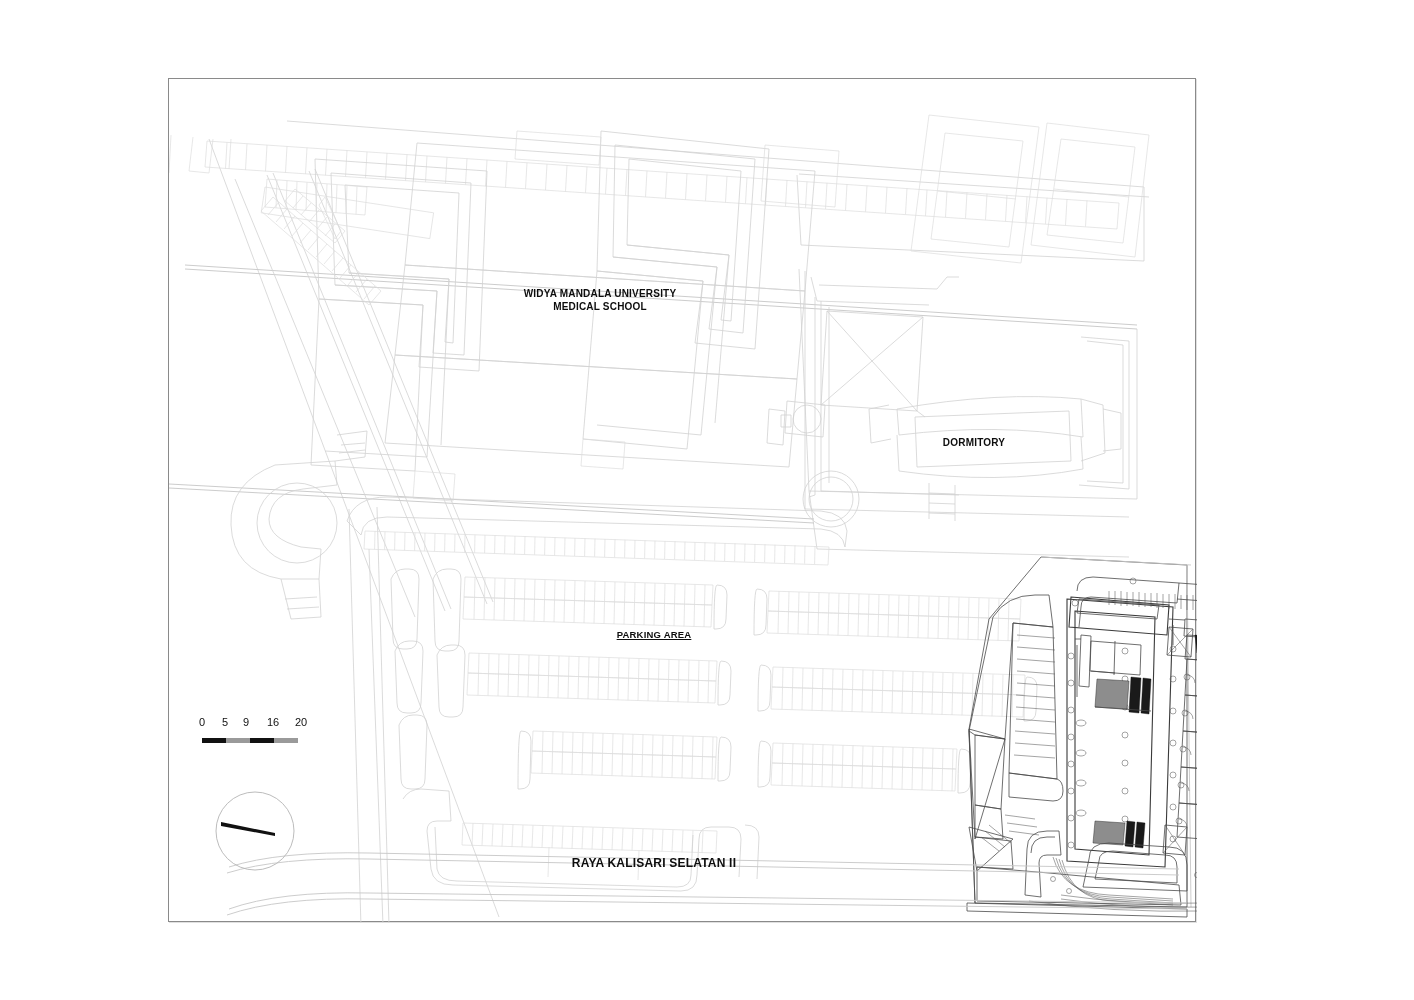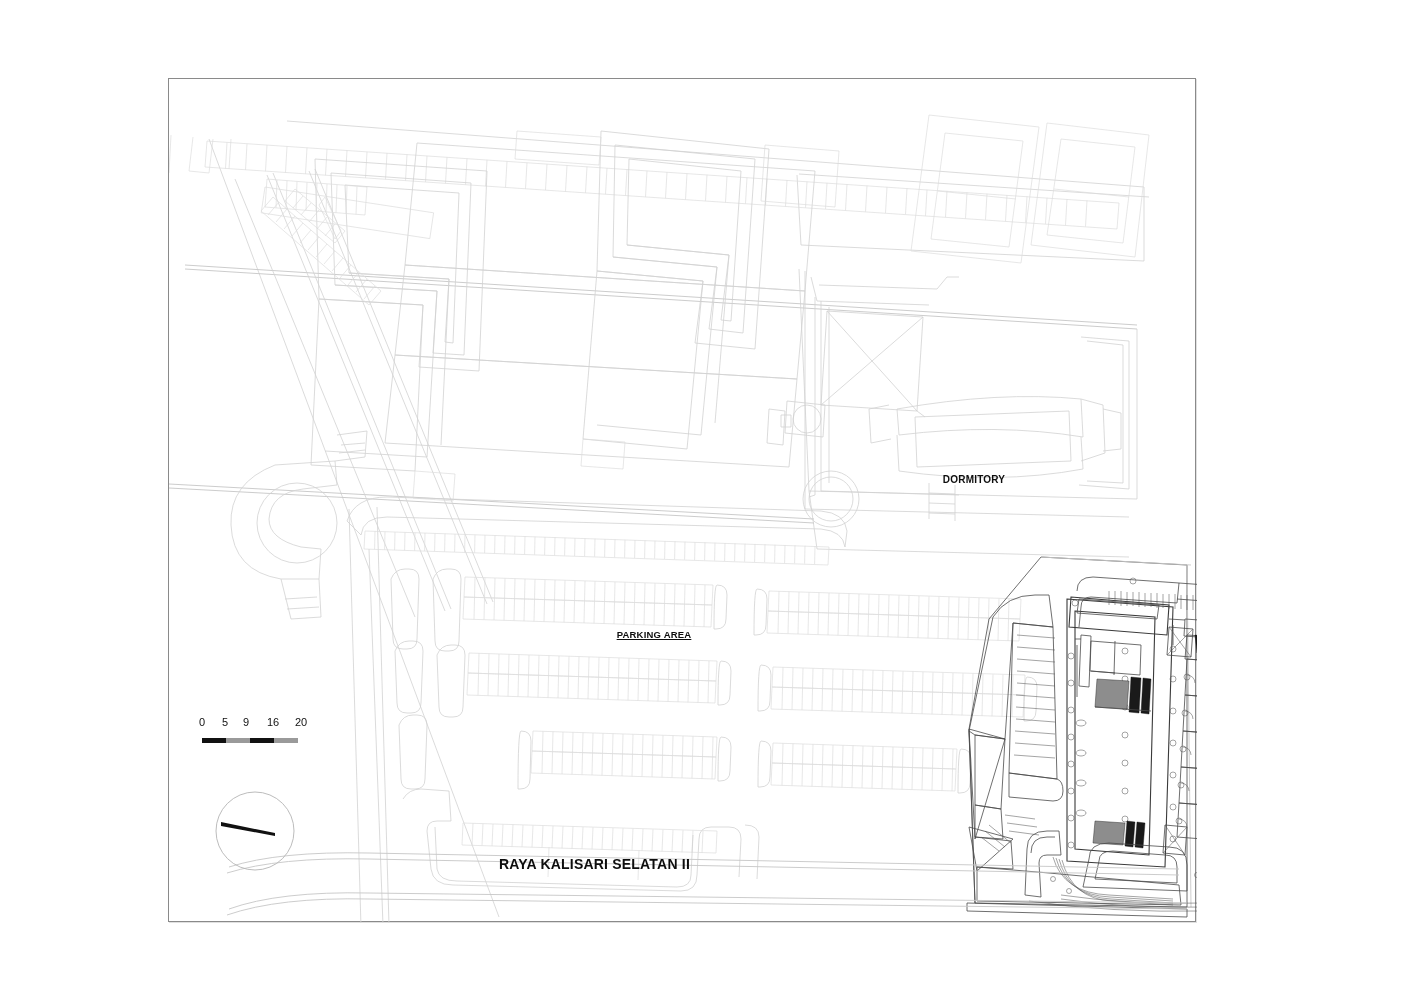--- a/index.html
+++ b/index.html
@@ -5,23 +5,23 @@
   html,body{margin:0;padding:0;background:#ffffff;}
   body{width:1414px;height:1000px;overflow:hidden;font-family:"Liberation Sans",sans-serif;}
   #sheet{position:absolute;left:0;top:0;width:1414px;height:1000px;background:#ffffff;}
   #frame{position:absolute;left:168px;top:78px;width:1028px;height:844px;
          border:1px solid #8a8a8a;background:#ffffff;box-sizing:border-box;
          box-shadow:1px 1px 0 rgba(0,0,0,0.12);}
   #plan{position:absolute;left:0;top:0;width:1028px;height:844px;}
   .lbl{position:absolute;font-family:"Liberation Sans",sans-serif;font-weight:bold;
        color:#0d0d0d;letter-spacing:.2px;white-space:nowrap;}
   #lbl-school{left:286px;top:208px;width:290px;text-align:center;font-size:10px;line-height:13px;}
-  #lbl-dorm{left:740px;top:358px;width:130px;text-align:center;font-size:10px;margin-top:37px;}
+  #lbl-dorm{left:740px;top:358px;width:130px;text-align:center;font-size:10px;}
   #lbl-parking{left:340px;top:550px;width:290px;text-align:center;font-size:9.5px;text-decoration:underline;}
-  #lbl-road{left:330px;top:777px;width:310px;text-align:left;font-size:14px;}
+  #lbl-road{left:330px;top:777px;width:310px;text-align:center;font-size:12px;}
   #scalebar{position:absolute;left:30px;top:637px;width:120px;height:36px;}
   .sb-num{position:absolute;top:0;font-size:11px;color:#111;font-family:"Liberation Sans",sans-serif;}
   .sb-seg{position:absolute;top:22px;height:5px;}
   #compass{position:absolute;left:44px;top:710px;width:84px;height:84px;}
 </style>
 </head>
 <body>
 
 <div id="sheet">
   <div id="frame" style="border-color: rgb(138, 138, 138);">
@@ -758,20 +758,24 @@
       </g>
 
       <g>
         <path class="l3" d="M 60 788 Q 110 772 200 774 L 1010 790"></path>
         <path class="l3" d="M 58 794 Q 110 778 200 780 L 1010 796"></path>
         <path class="l3" d="M 60 830 Q 110 812 200 814 L 1018 824"></path>
         <path class="l3" d="M 58 836 Q 110 818 200 820 L 1018 830"></path>
       </g>
     </svg>
 
+    <div class="lbl" id="lbl-school">
+      <span>WIDYA MANDALA UNIVERSITY</span><br>
+      <span>MEDICAL SCHOOL</span>
+    </div>
 
     <div class="lbl" id="lbl-dorm">DORMITORY</div>
 
     <div class="lbl" id="lbl-parking">PARKING AREA</div>
 
     <div class="lbl" id="lbl-road">RAYA KALISARI SELATAN II</div>
 
     <div id="scalebar">
       <span class="sb-num" style="left:0px">0</span>
       <span class="sb-num" style="left:23px">5</span>

